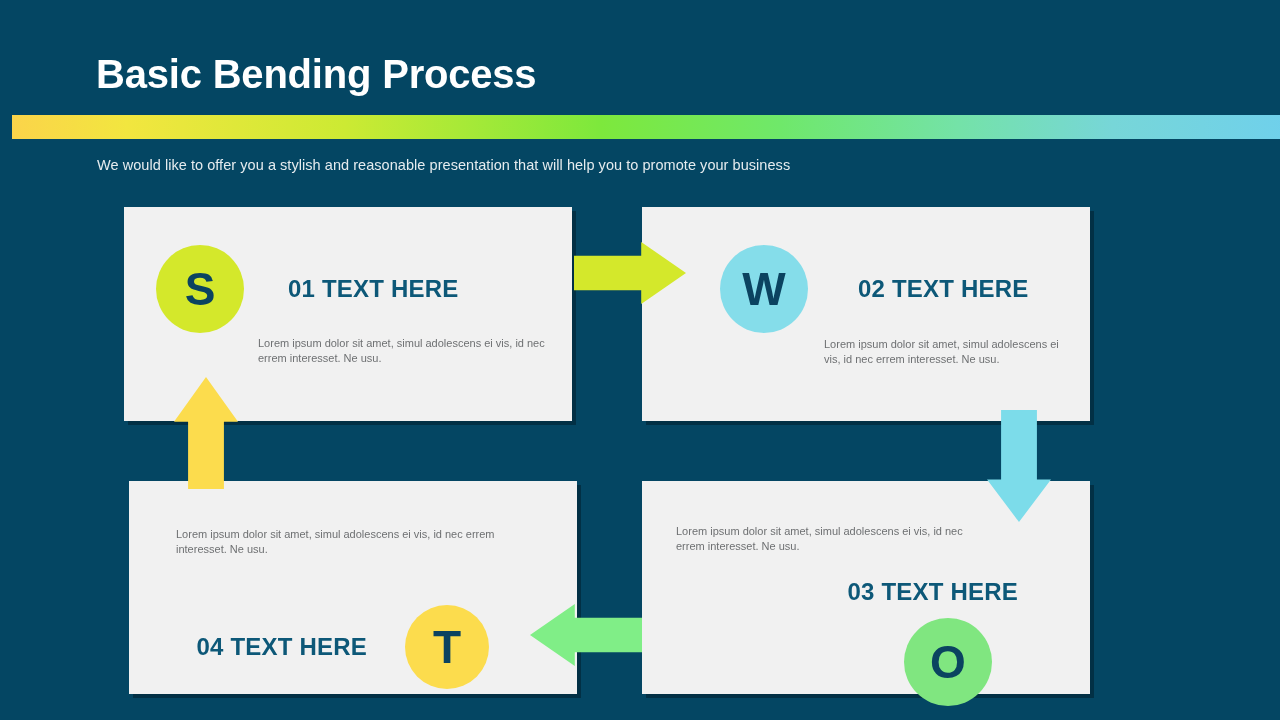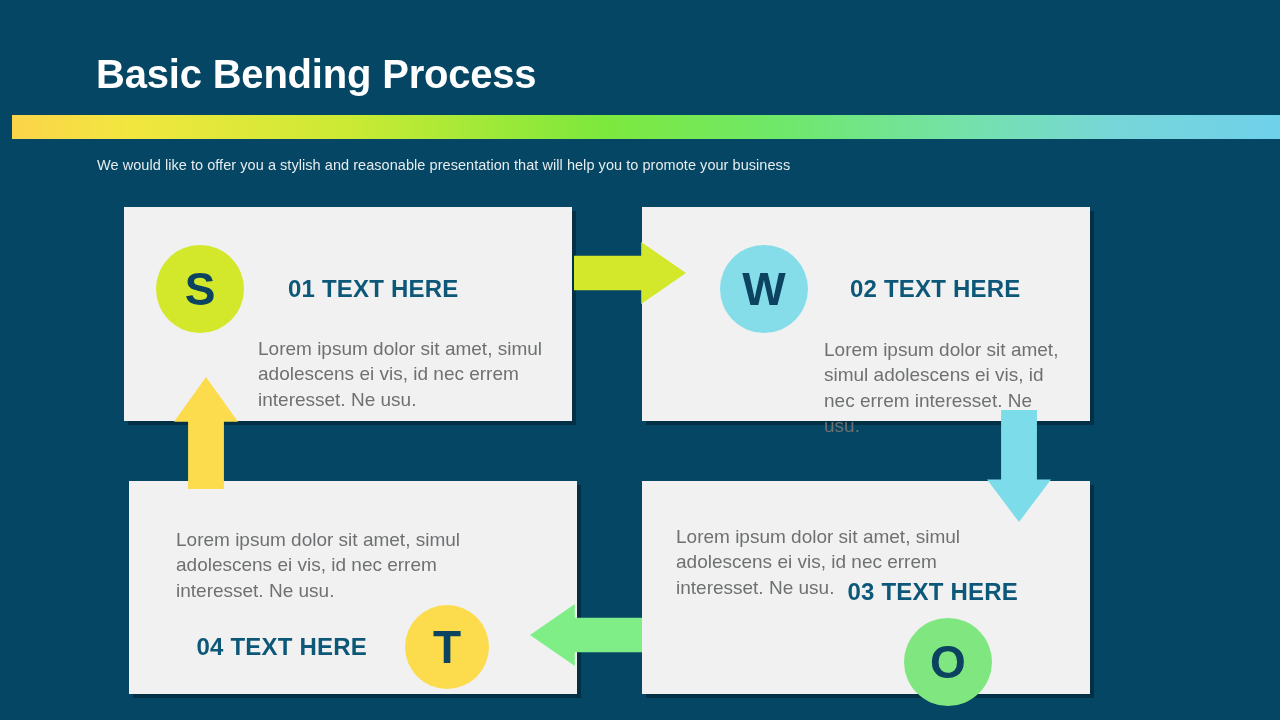--- a/index.html
+++ b/index.html
@@ -96,35 +96,35 @@
   .card-title {
     font-size: 24px;
     font-weight: bold;
     color: #0D5878;
     white-space: nowrap;
     letter-spacing: 0.2px;
   }
 
   .card-body {
     position: absolute;
-    font-size: 19px;
+    font-size: 11px;
     line-height: 1.33;
     color: #6E7072;
   }
 
   
   #card-1 .card-row { left: 20px; top: 26px; }
   #card-1 .circle { width: 88px; height: 88px; font-size: 46px; background: #D4E82B; }
   #card-1 .card-title { margin-left: 32px; }
   #card-1 .card-body { left: 122px; top: 117px; width: 318px; }
 
   
   #card-2 .card-row { left: 66px; top: 26px; }
   #card-2 .circle { width: 88px; height: 88px; font-size: 46px; background: #85DDEA; }
-  #card-2 .card-title { margin-left: 30px; }
+  #card-2 .card-title { margin-left: 38px; }
   #card-2 .card-body { left: 170px; top: 118px; width: 260px; }
 
   
   #card-3 .card-row { right: 18px; top: 73px; flex-direction: column; }
   #card-3 .circle { width: 88px; height: 88px; font-size: 46px; background: #80E680; }
   #card-3 .card-title { margin-right: 30px; }
   #card-3 .card-body { left: 22px; top: 31px; width: 330px; }
 
   
   #card-4 .card-row { right: 76px; top: 112px; text-align: center; }

